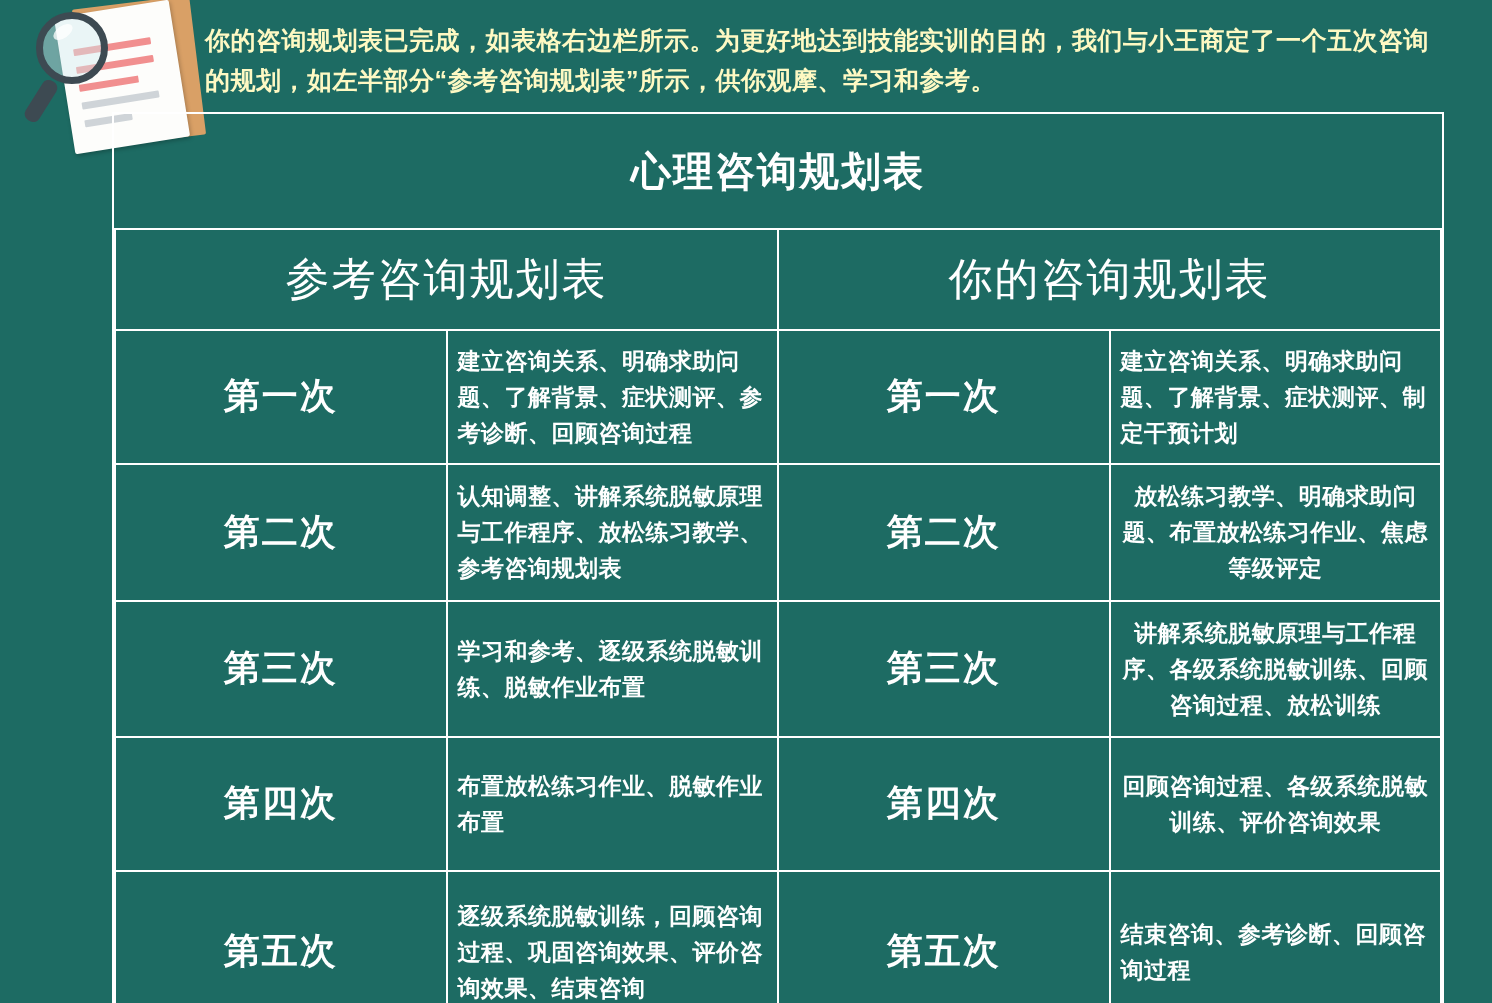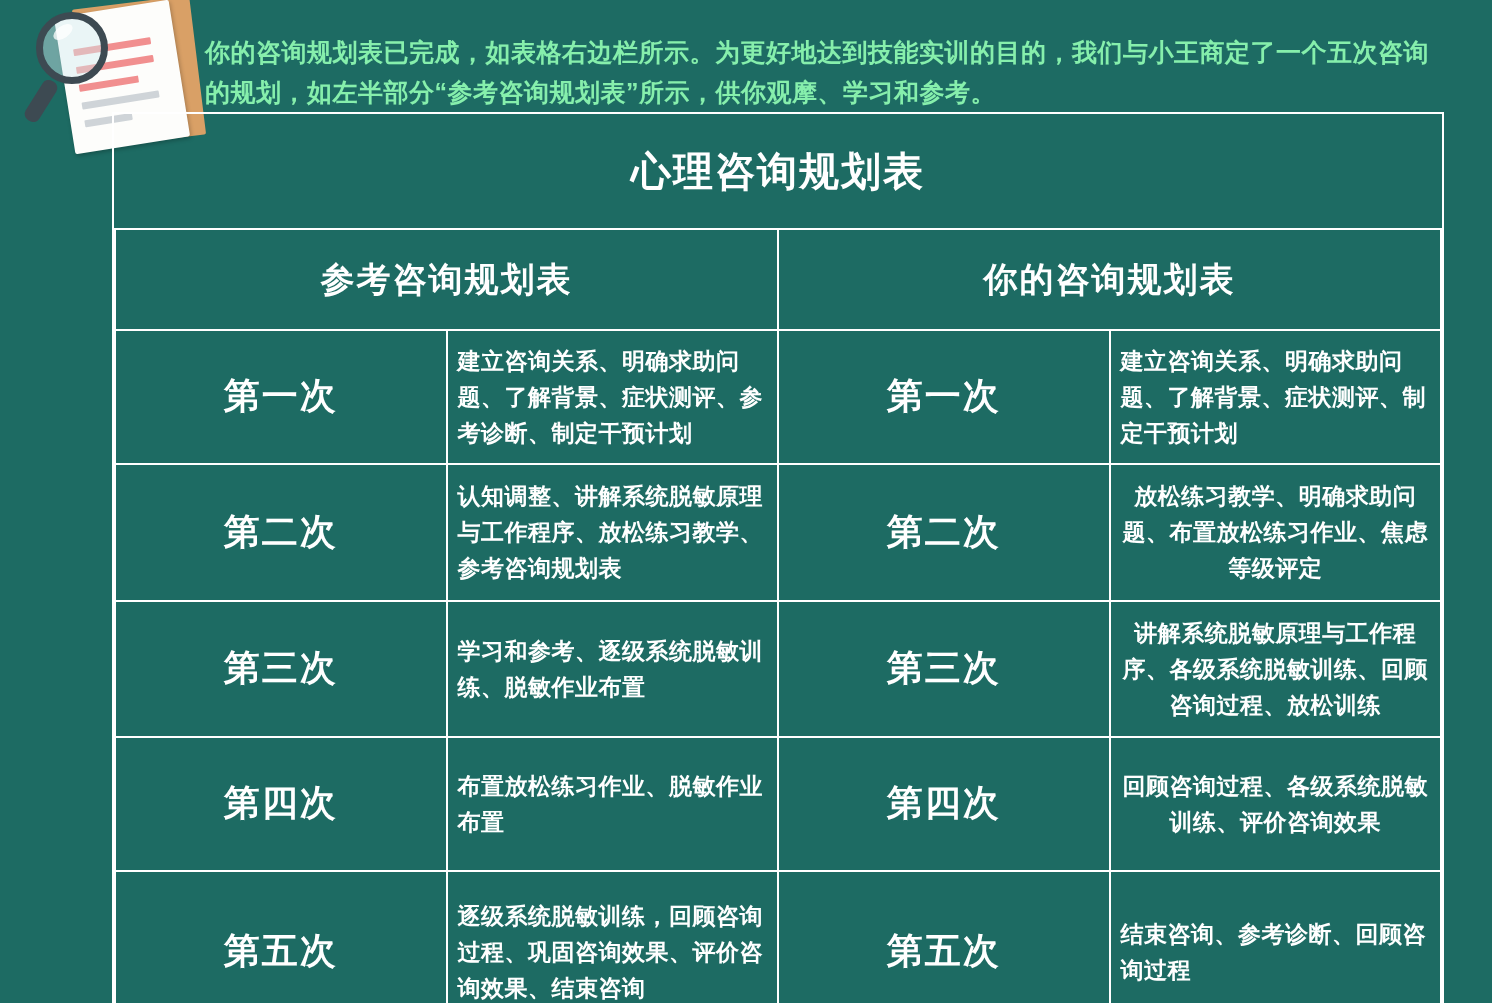--- a/index.html
+++ b/index.html
@@ -27,22 +27,21 @@
 
   .intro-text {
     position: absolute;
     left: 205px;
     top: 20px;
     width: 1225px;
     font-size: 25px;
     line-height: 40px;
     font-weight: bold;
     letter-spacing: 0.5px;
-    color: #86efac;
-    margin-top: 12px;
+    color: #fef9c3;
   }
 
   
   .illustration {
     position: absolute;
     left: 28px;
     top: 0px;
     width: 185px;
     height: 160px;
   }
@@ -138,22 +137,22 @@
     font-size: 40px;
     font-weight: bold;
     letter-spacing: 2px;
     height: 105px;
     border-top: none !important;
     border-left: none !important;
     border-right: none !important;
   }
   .subhead-cell {
     text-align: center;
-    font-size: 34px;
-    font-weight: bold;
+    font-size: 44px;
+    font-weight: normal;
     letter-spacing: 2px;
     height: 92px;
   }
   .session-cell {
     text-align: center;
     font-size: 36px;
     font-weight: bold;
     letter-spacing: 2px;
     width: 178px;
   }
@@ -201,21 +200,21 @@
       <tr>
         <td class="title-cell" colspan="4">心理咨询规划表</td>
       </tr>
       <tr>
         <td class="subhead-cell" colspan="2">参考咨询规划表</td>
         <td class="subhead-cell" colspan="2">你的咨询规划表</td>
       </tr>
 
       <tr class="row-1">
         <td class="session-cell">第一次</td>
-        <td class="content-cell left-content">建立咨询关系、明确求助问题、了解背景、症状测评、参考诊断、制定干预计划</td>
+        <td class="content-cell left-content">建立咨询关系、明确求助问题、了解背景、症状测评、参考诊断、回顾咨询过程</td>
         <td class="session-cell right-session">第一次</td>
         <td class="content-cell">建立咨询关系、明确求助问题、了解背景、症状测评、制定干预计划</td>
       </tr>
 
       <tr class="row-2">
         <td class="session-cell">第二次</td>
         <td class="content-cell left-content">认知调整、讲解系统脱敏原理与工作程序、放松练习教学、参考咨询规划表</td>
         <td class="session-cell right-session">第二次</td>
         <td class="content-cell center">放松练习教学、明确求助问题、布置放松练习作业、焦虑等级评定</td>
       </tr>

